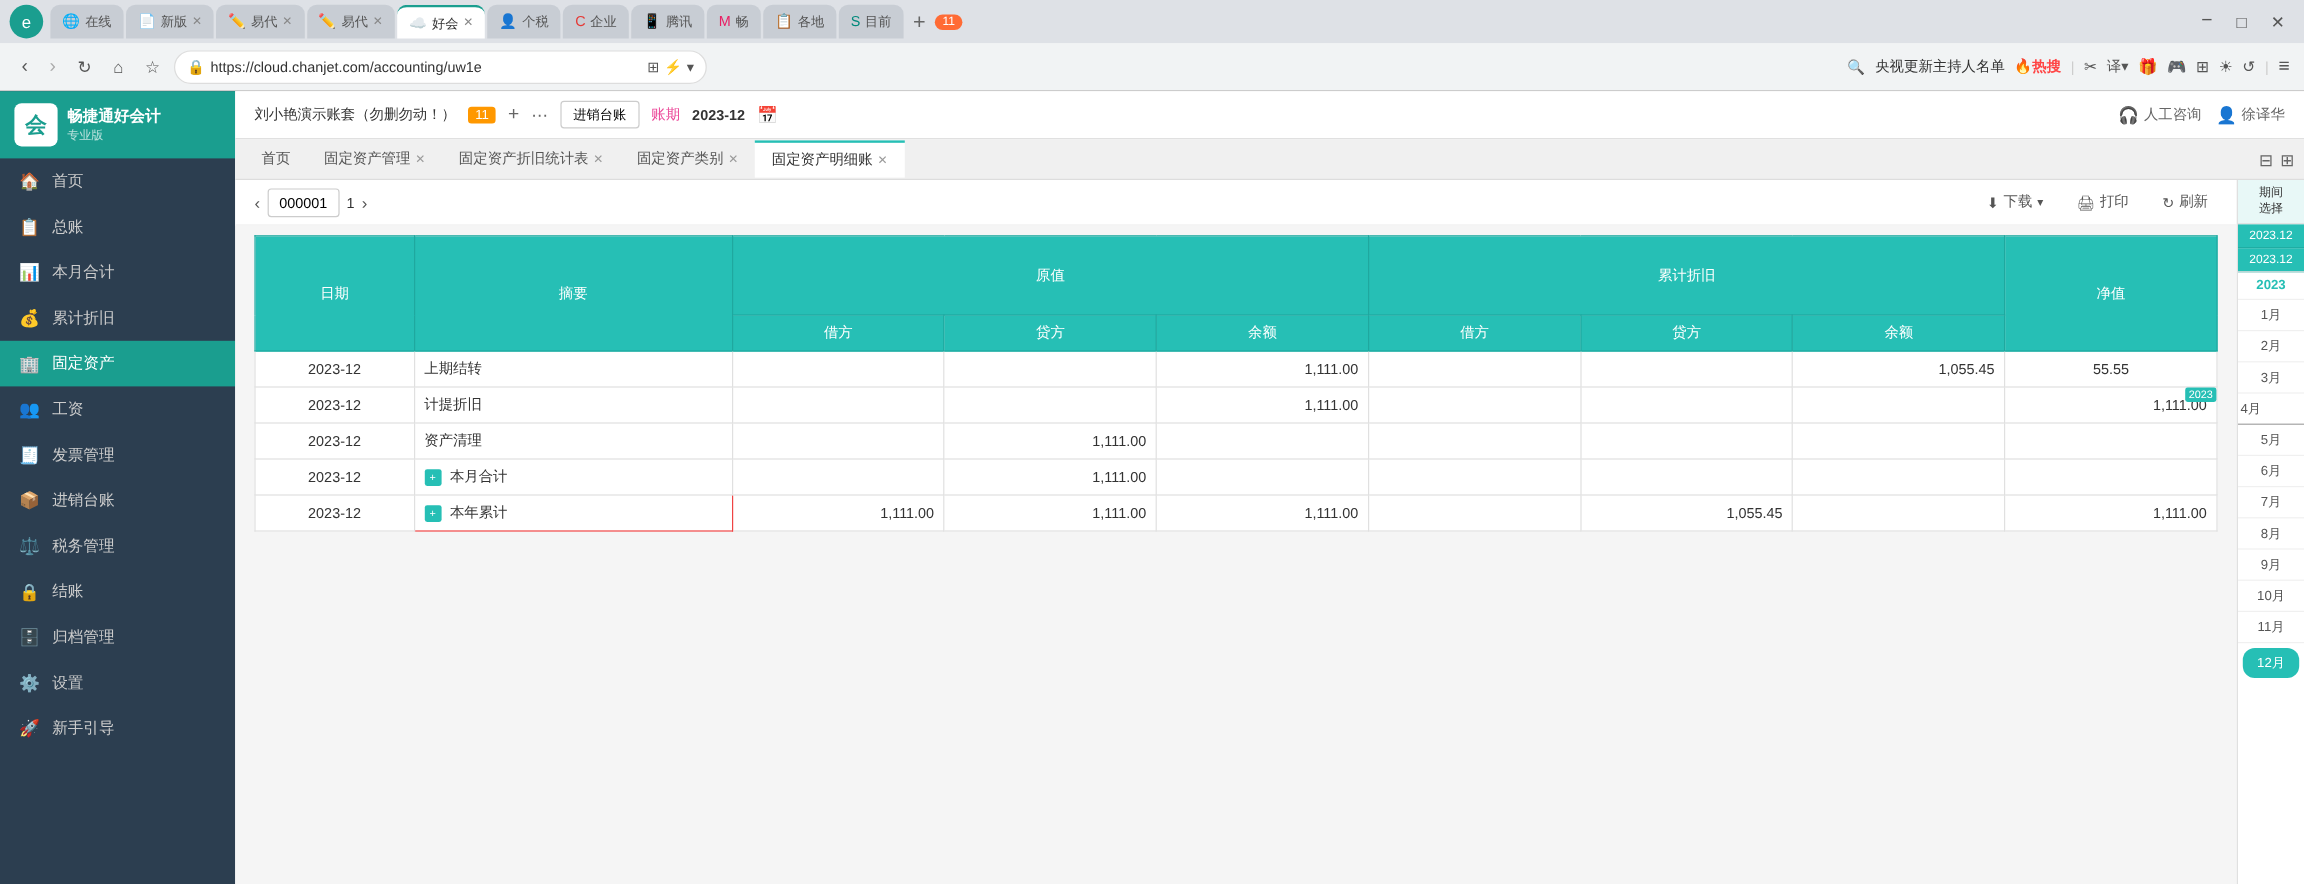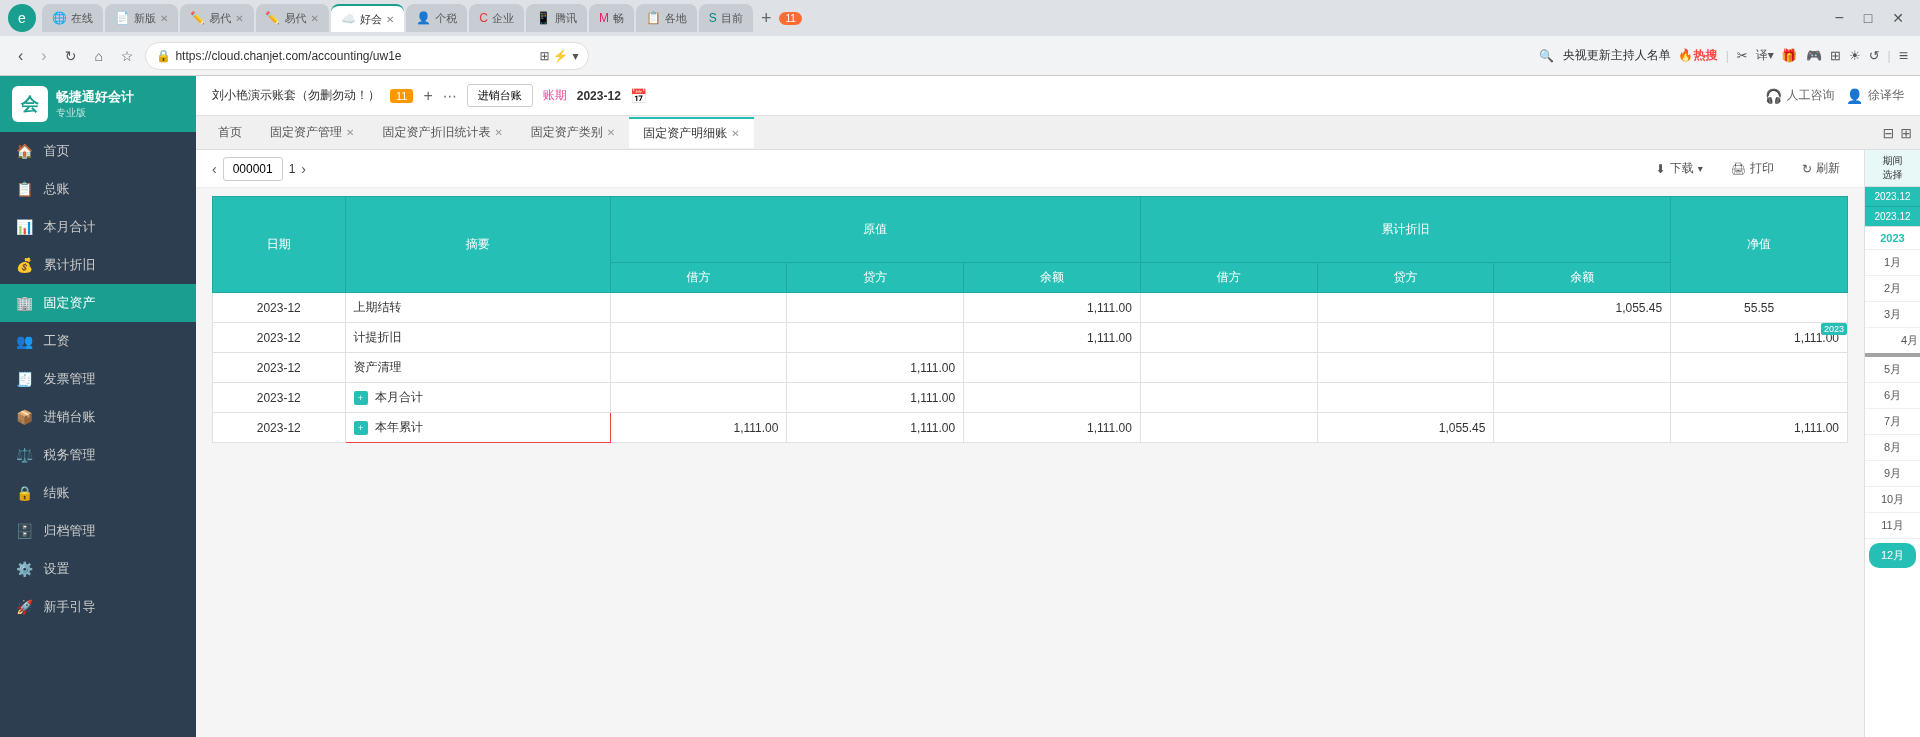--- a/index.html
+++ b/index.html
@@ -368,21 +368,21 @@
           <div>期间</div>
           <div>选择</div>
         </div>
         <div style="background:#26bfb5;color:white;font-size:10px;text-align:center;padding:4px 2px;border-bottom:1px solid #1fa89f;">2023.12</div>
         <div style="background:#26bfb5;color:white;font-size:10px;text-align:center;padding:4px 2px;border-bottom:1px solid #ddd;">2023.12</div>
 
         <div style="font-size:11px;text-align:center;padding:5px 2px;cursor:pointer;color:#26bfb5;font-weight:bold;border-bottom:1px solid #f0f0f0;">2023</div>
         <div style="font-size:11px;text-align:center;padding:5px 2px;cursor:pointer;color:#555;border-bottom:1px solid #f0f0f0;">1月</div>
         <div style="font-size:11px;text-align:center;padding:5px 2px;cursor:pointer;color:#555;border-bottom:1px solid #f0f0f0;">2月</div>
         <div style="font-size:11px;text-align:center;padding:5px 2px;cursor:pointer;color:#555;border-bottom:1px solid #f0f0f0;">3月</div>
-        <div style="font-size:11px;text-align:right;padding:5px 2px;cursor:pointer;color:#555;border-bottom:4px solid #a3a3a3;">4月</div>
+        <div style="font-size:11px;text-align:left;padding:5px 2px;cursor:pointer;color:#555;border-bottom:1px solid #a3a3a3;">4月</div>
         <div style="font-size:11px;text-align:center;padding:5px 2px;cursor:pointer;color:#555;border-bottom:1px solid #f0f0f0;">5月</div>
         <div style="font-size:11px;text-align:center;padding:5px 2px;cursor:pointer;color:#555;border-bottom:1px solid #f0f0f0;">6月</div>
         <div style="font-size:11px;text-align:center;padding:5px 2px;cursor:pointer;color:#555;border-bottom:1px solid #f0f0f0;">7月</div>
         <div style="font-size:11px;text-align:center;padding:5px 2px;cursor:pointer;color:#555;border-bottom:1px solid #f0f0f0;">8月</div>
         <div style="font-size:11px;text-align:center;padding:5px 2px;cursor:pointer;color:#555;border-bottom:1px solid #f0f0f0;">9月</div>
         <div style="font-size:11px;text-align:center;padding:5px 2px;cursor:pointer;color:#555;border-bottom:1px solid #f0f0f0;">10月</div>
         <div style="font-size:11px;text-align:center;padding:5px 2px;cursor:pointer;color:#555;border-bottom:1px solid #f0f0f0;">11月</div>
         <div style="font-size:11px;text-align:center;padding:5px 2px;cursor:pointer;color:white;background:#26bfb5;border-radius:10px;margin:4px;">12月</div>
       </div>
     </div>

